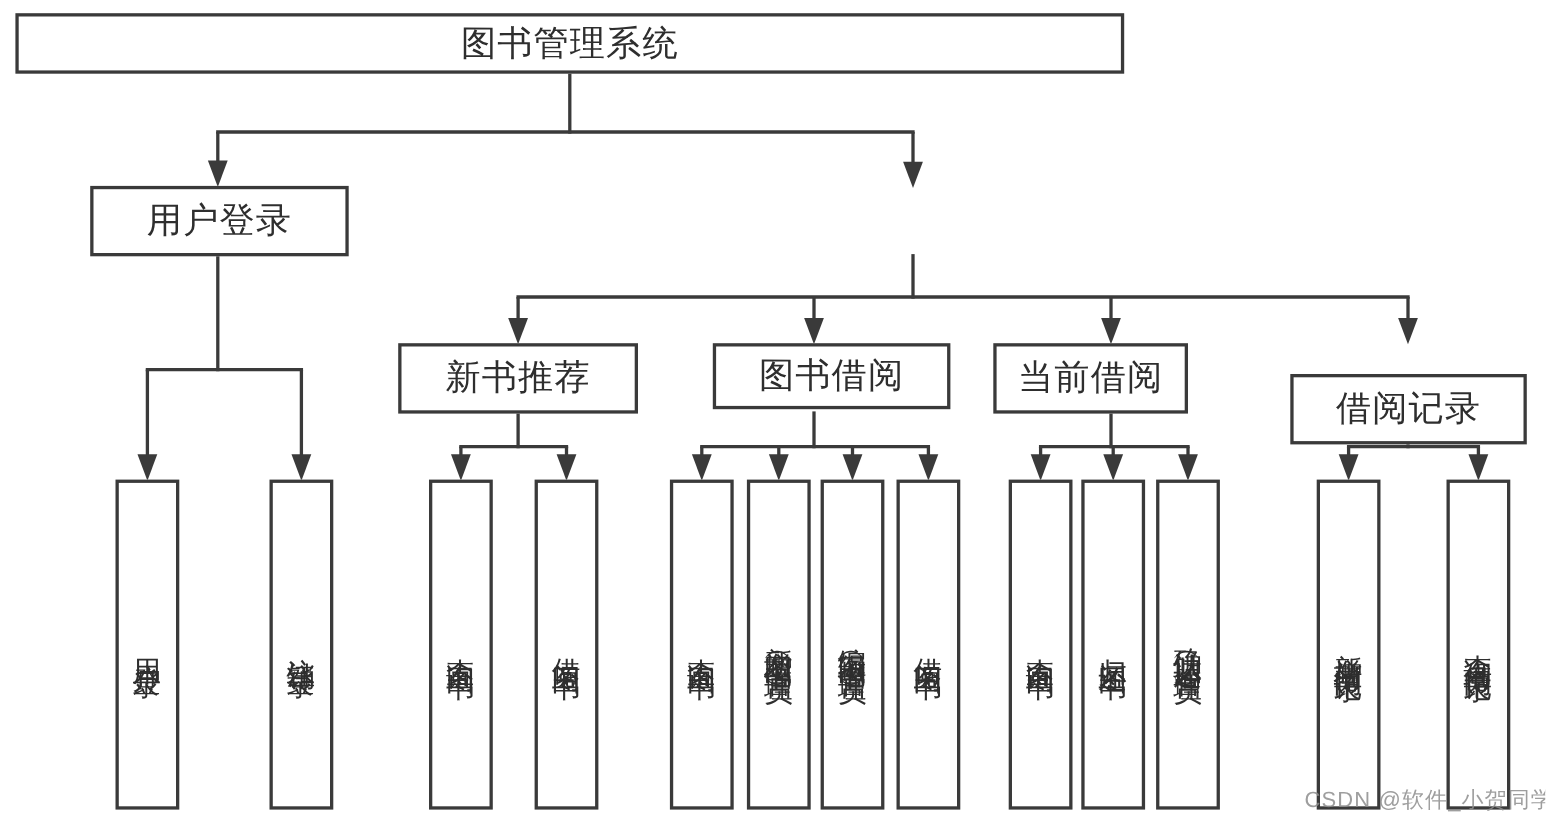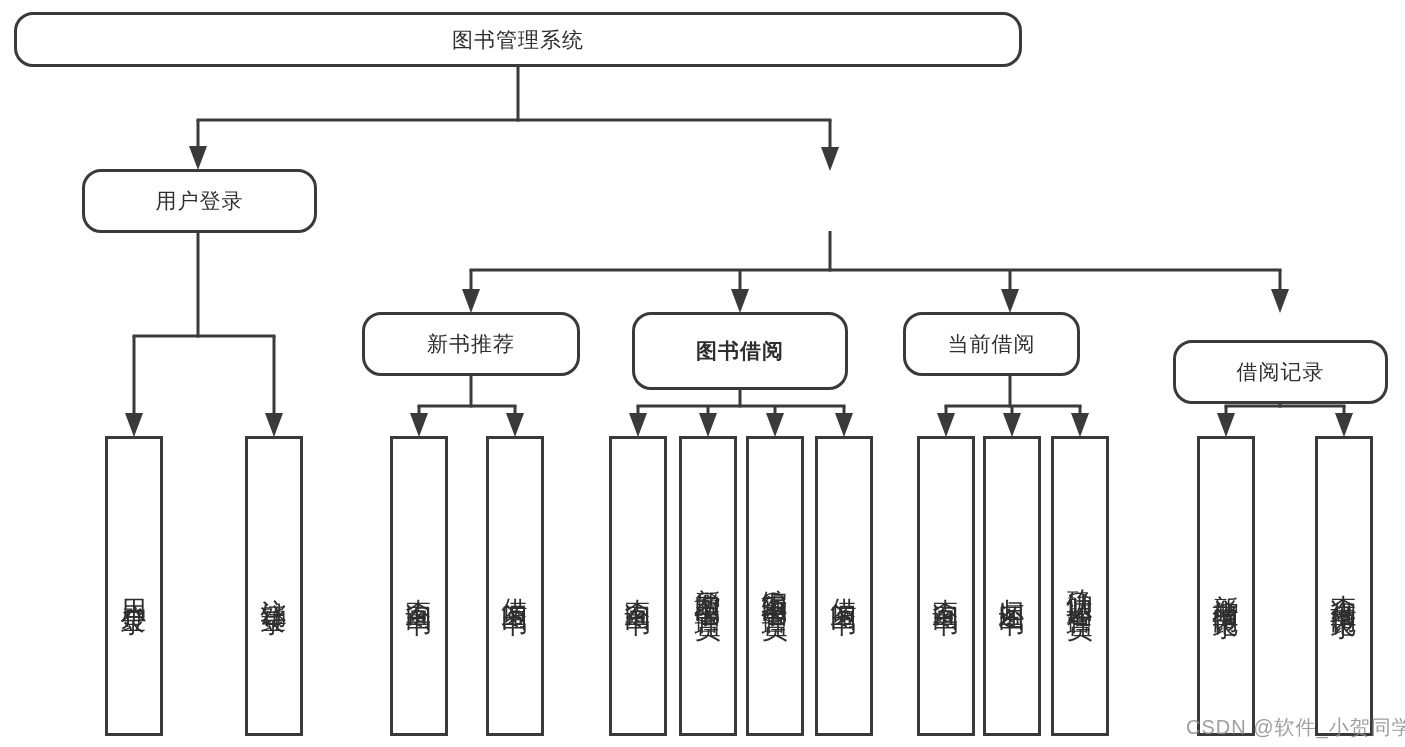--- a/index.html
+++ b/index.html
@@ -9,21 +9,21 @@
   }
   .connector-layer{position:absolute;left:0;top:0;z-index:0;}
   .connector-layer line{stroke:var(--line,#3a3a3a);stroke-width:3;}
   .connector-layer polygon{fill:var(--line,#3a3a3a);}
   .node{
     position:absolute;box-sizing:border-box;background:#ffffff;
     border:3px solid var(--line,#3a3a3a);
     display:flex;align-items:center;justify-content:center;
     z-index:1;
   }
-  .h-node{font-size:21px;letter-spacing:1px;border-radius:19px;}
+  .h-node{font-size:32px;letter-spacing:1px;}
   .v-node{
     writing-mode:vertical-rl;
     font-size:26px;letter-spacing:4px;line-height:1;
     width:58px;height:300px;top:436px;
   }
   .watermark{
     position:absolute;left:1186px;top:714px;z-index:5;
     font-size:20px;color:var(--watermark,#8e8e8e);opacity:.85;
     white-space:nowrap;letter-spacing:1px;
   }
@@ -99,21 +99,21 @@
     <span>图书管理系统</span>
   </div>
 
   <div class="node h-node" style="left:82px;top:169px;width:235px;height:64px;">
     <span>用户登录</span>
   </div>
 
   <div class="node h-node" style="left:362px;top:312px;width:218px;height:64px;">
     <span>新书推荐</span>
   </div>
-  <div class="node h-node" style="left:632px;top:312px;width:216px;height:78px;font-weight:bold;">
+  <div class="node h-node" style="left:648px;top:312px;width:216px;height:60px;">
     <span>图书借阅</span>
   </div>
   <div class="node h-node" style="left:903px;top:312px;width:177px;height:64px;">
     <span>当前借阅</span>
   </div>
   <div class="node h-node" style="left:1173px;top:312px;width:215px;height:64px;margin-top:28px;">
     <span>借阅记录</span>
   </div>
 
   <div class="node v-node" style="left:105px;">

